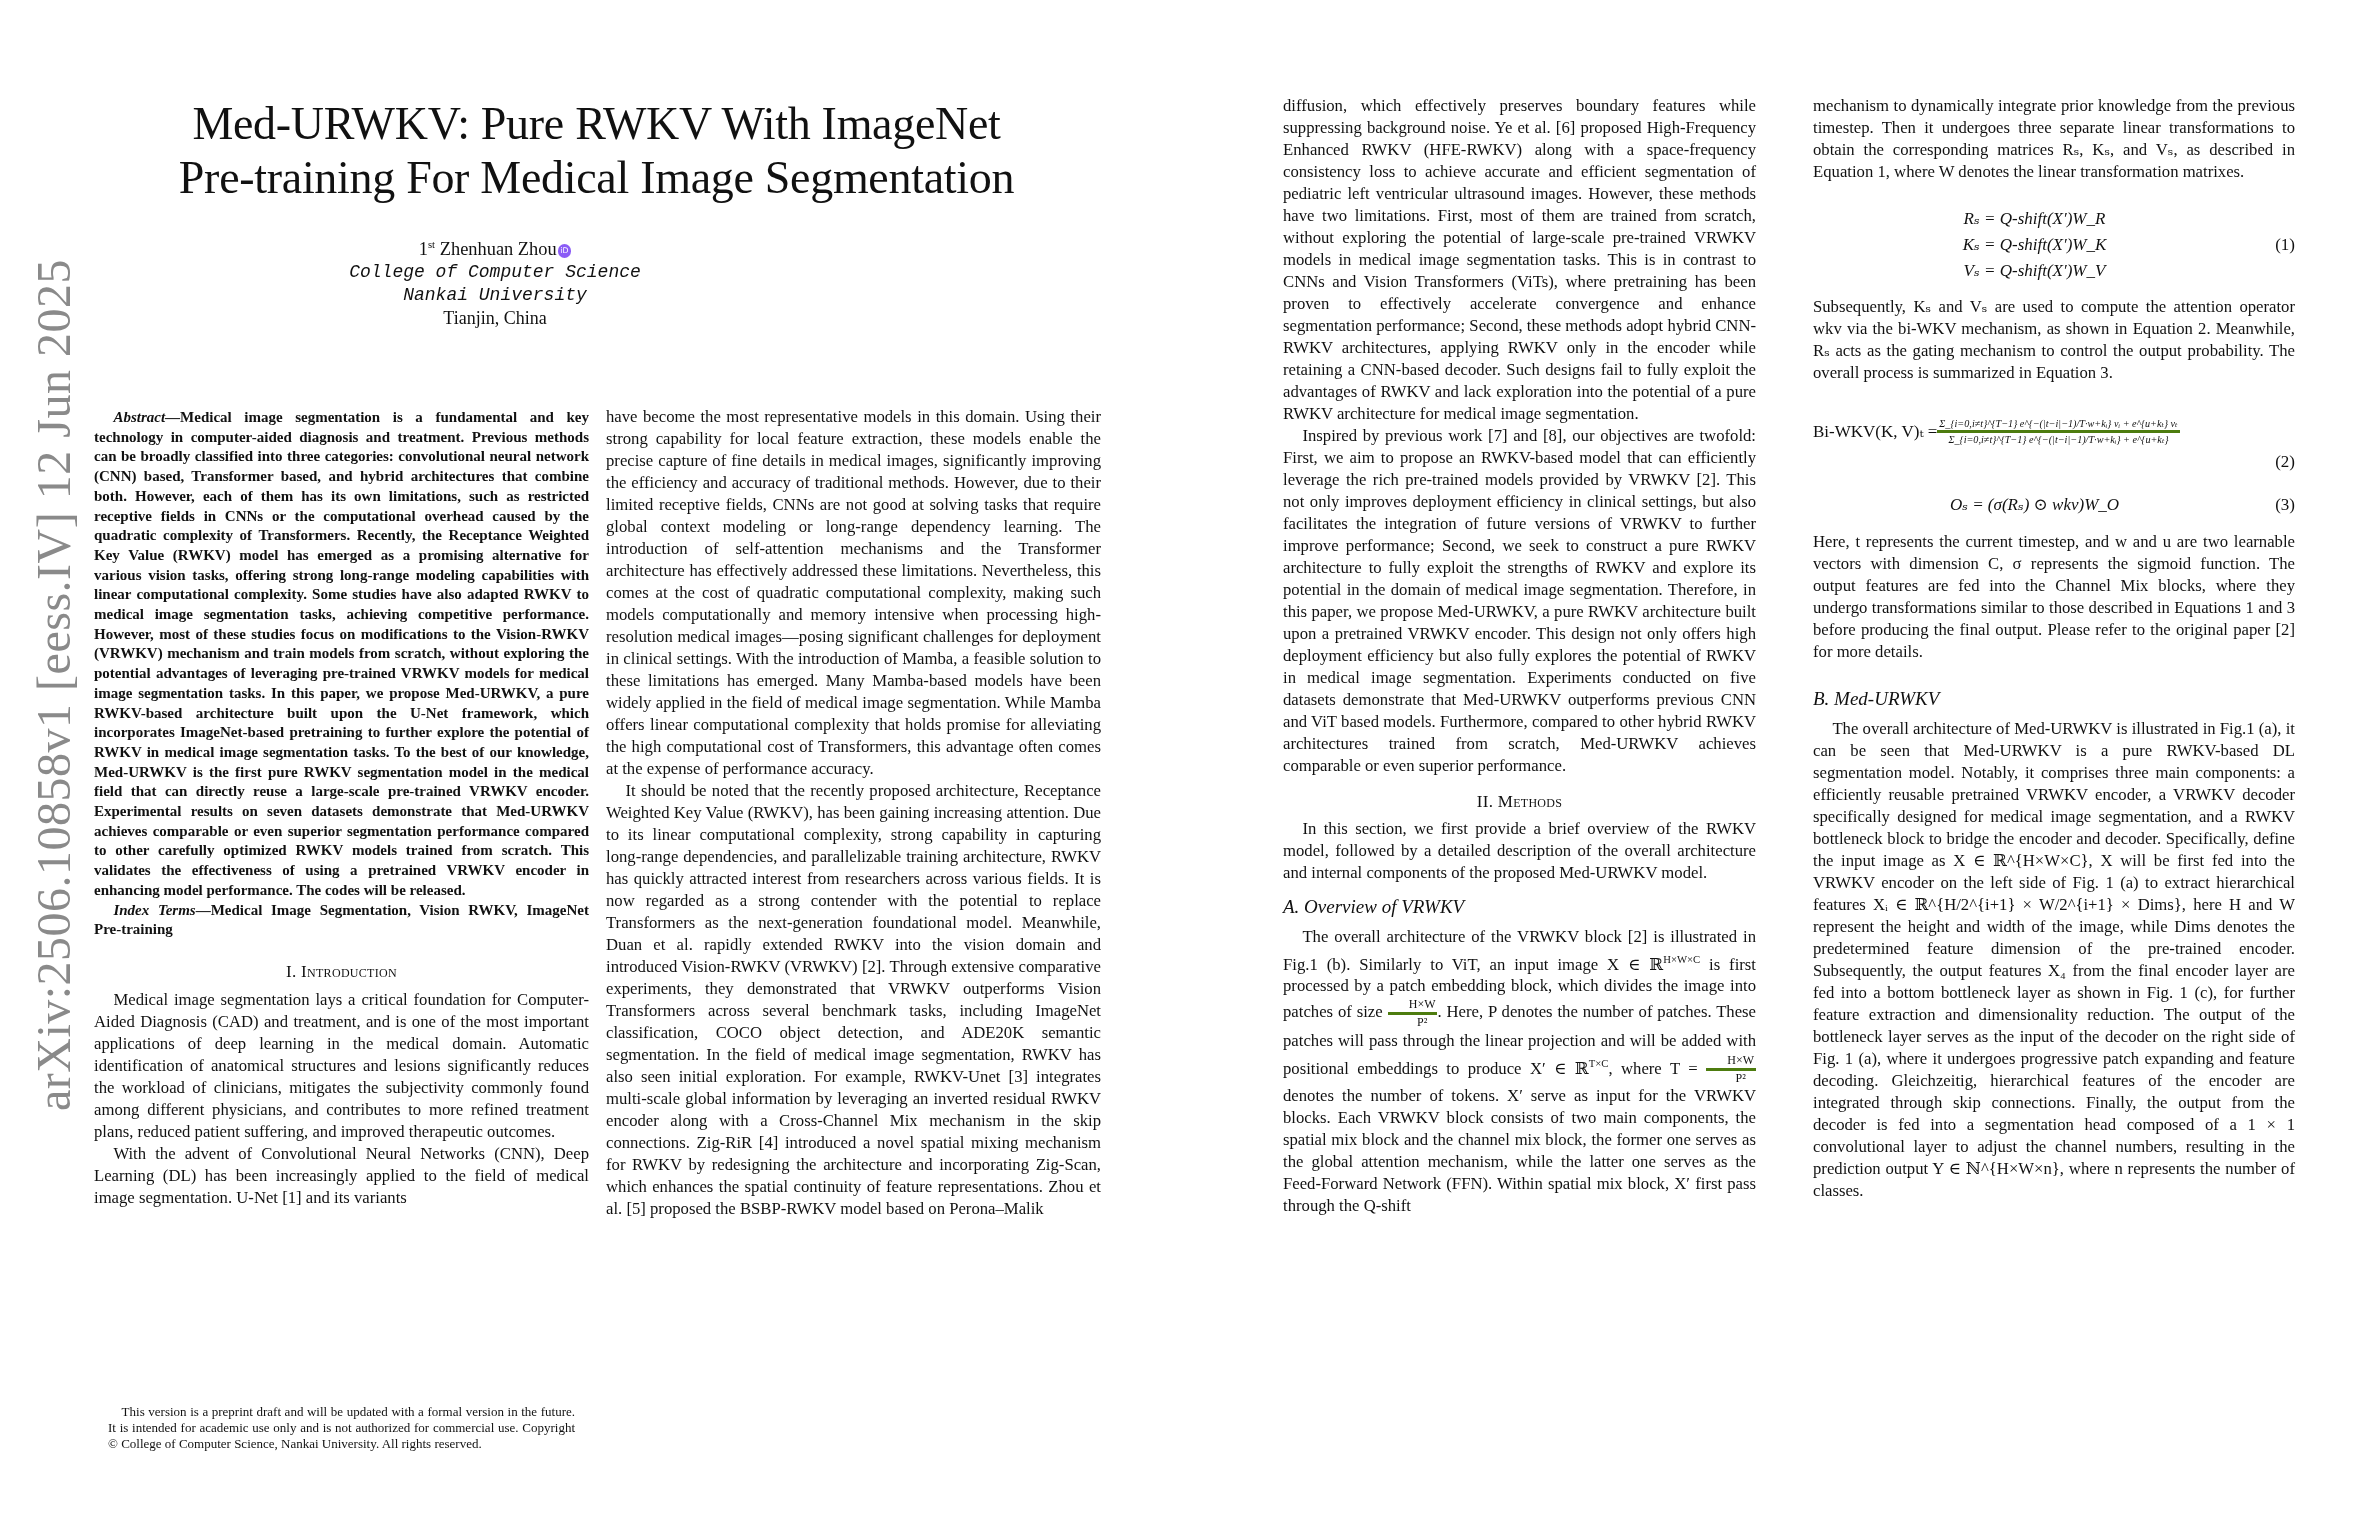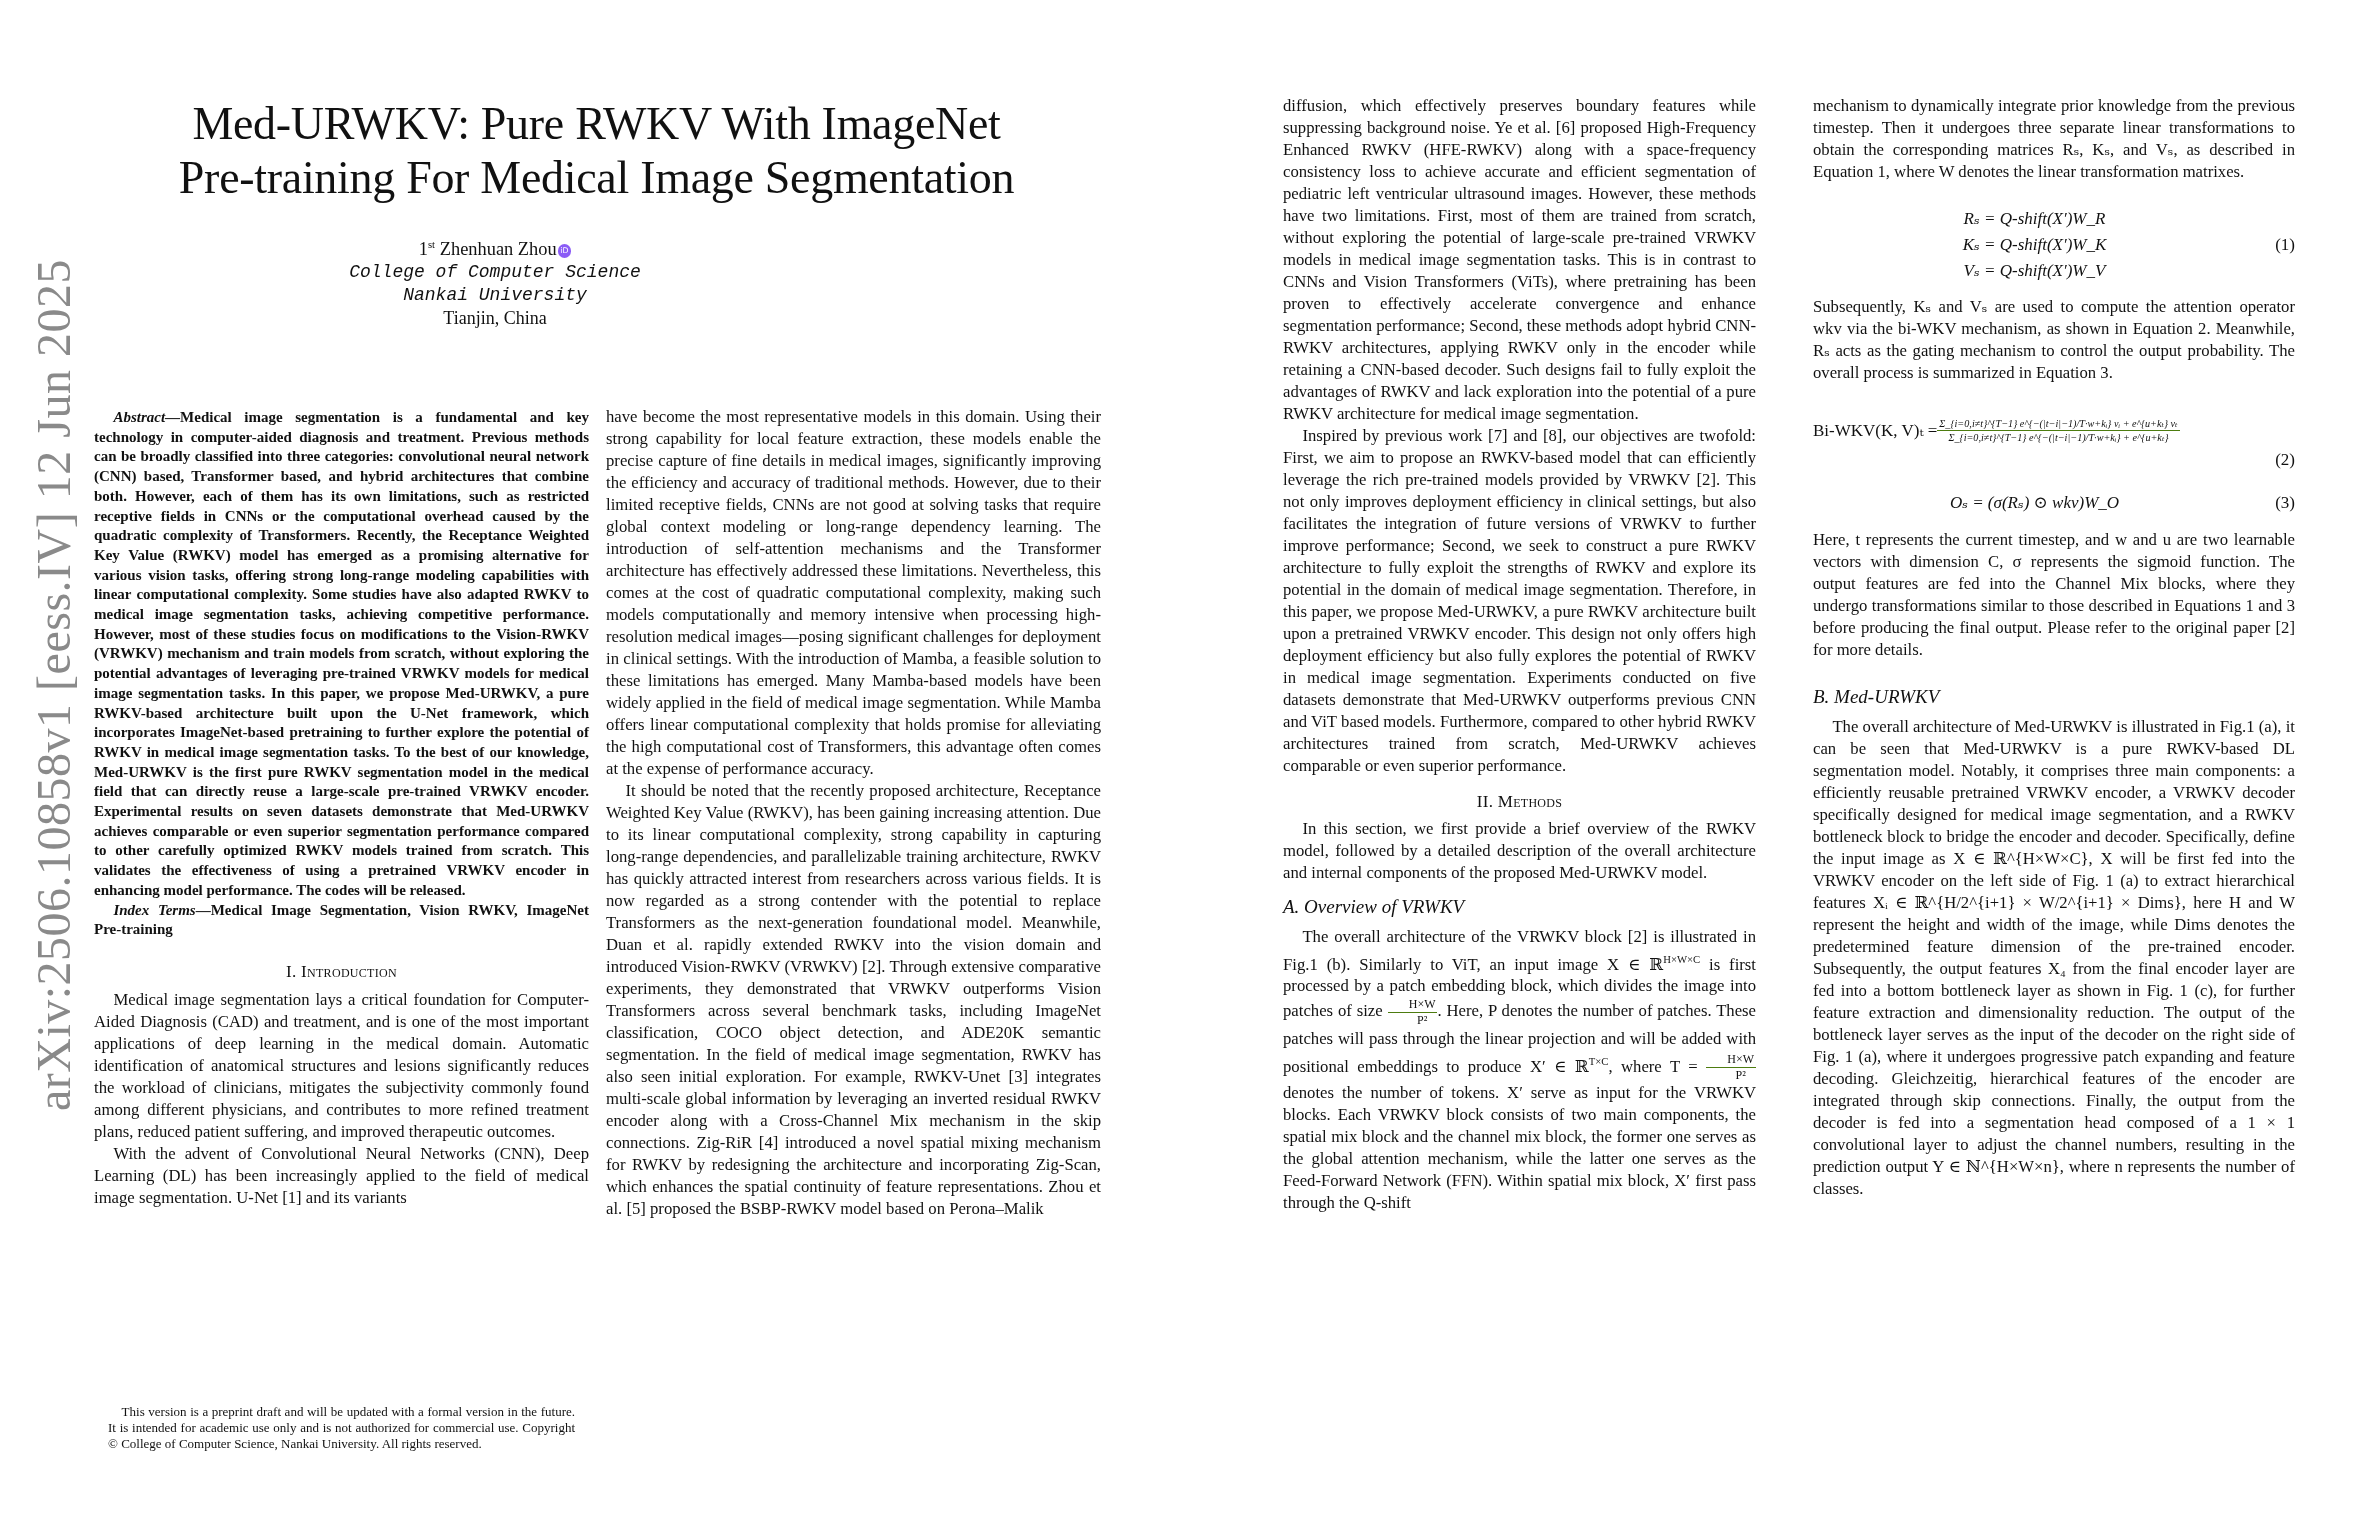--- a/index.html
+++ b/index.html
@@ -33,21 +33,21 @@
   .sec-head { text-align: center; font-size: 17px; margin: 13.6px 0 5.8px 0; font-variant: small-caps; letter-spacing: 0.3px; }
   .subsec { font-style: italic; font-size: 19px; margin: 11.6px 0 7.8px 0; }
   .footnote { font-size: 13px; line-height: 16px; text-align: justify; }
   .footnote p { text-indent: 13.6px; margin: 14px; }
   .eq { display: flex; align-items: center; font-size: 17px; }
   .eq .body { flex: 1; text-align: center; }
   .eq .num { width: 39px; text-align: right; }
   .m { font-style: italic; }
   .eq-stack div { line-height: 26px; text-align: center; }
   .frac { display: inline-flex; flex-direction: column; vertical-align: middle; text-align: center; font-size: 12px; line-height: 14.6px; }
-  .frac .n { border-bottom: 1px solid #4d7c0f; padding: 0 1.9px; }
+  .frac .n { border-bottom: 3px solid #4d7c0f; padding: 0 1.9px; }
   sub, sup { font-size: 10.7px; }
 </style>
 </head>
 <body>
 
 <div class="abs stamp">arXiv:2506.10858v1  [eess.IV]  12 Jun 2025</div>
 
 <div class="abs title">
   <div>Med-URWKV: Pure RWKV With ImageNet</div>
   <div>Pre-training For Medical Image Segmentation</div>

